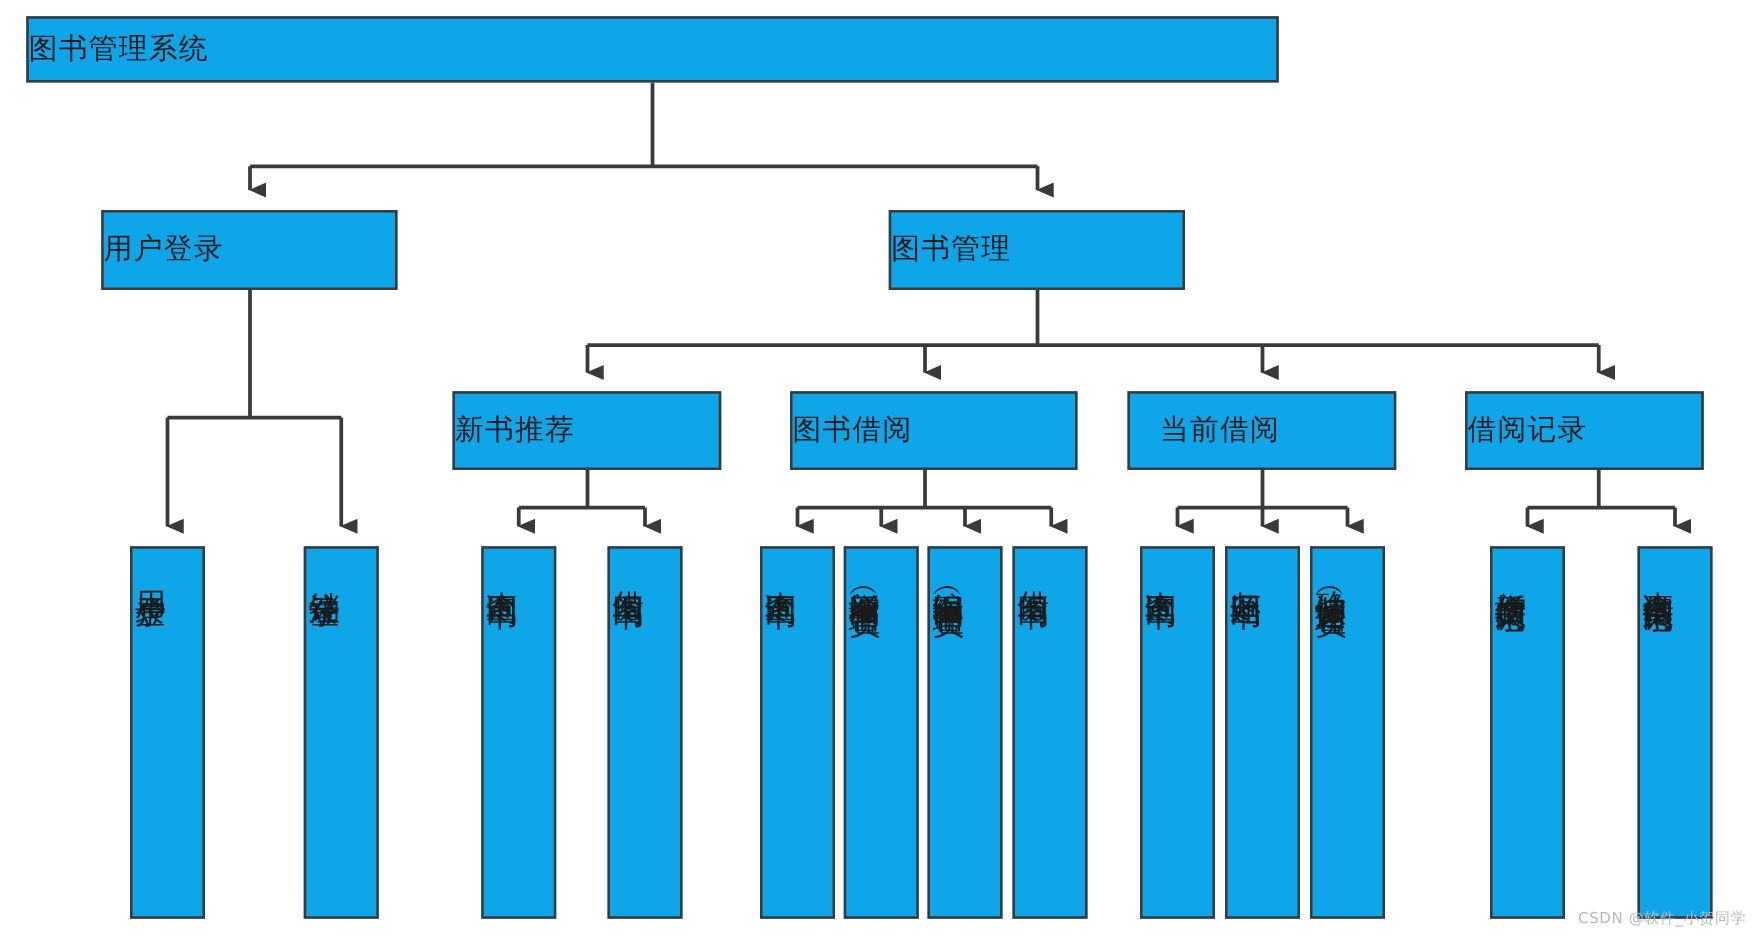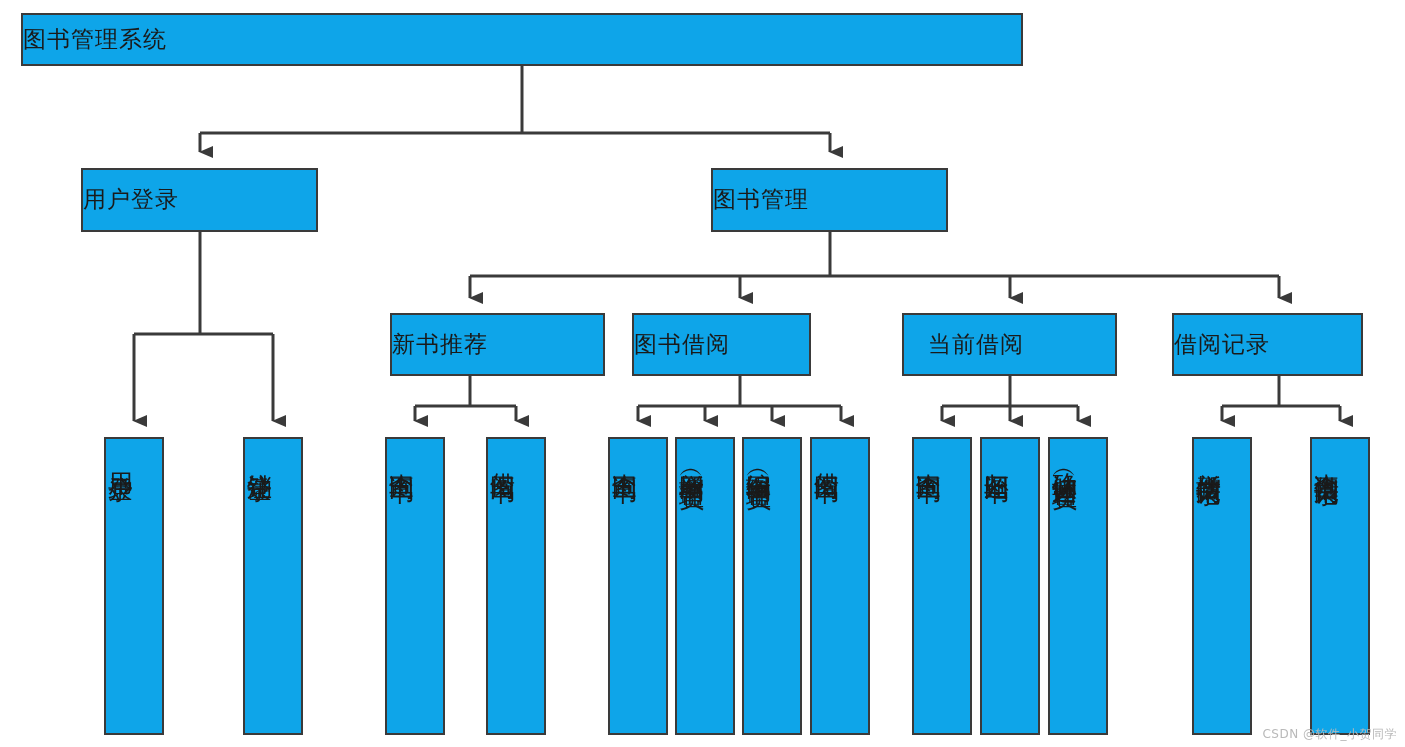--- a/index.html
+++ b/index.html
@@ -131,24 +131,24 @@
     <span class="node-label">图书管理系统</span>
   </div>
 
   <div class="node horizontal" style="left:81px; top:168px; width:237px; height:64px;">
     <span class="node-label">用户登录</span>
   </div>
   <div class="node horizontal" style="left:711px; top:168px; width:237px; height:64px;">
     <span class="node-label">图书管理</span>
   </div>
 
-  <div class="node horizontal" style="left:362px; top:313px; width:215px; height:63px;margin-left:28px;">
+  <div class="node horizontal" style="left:362px; top:313px; width:215px; height:63px;">
     <span class="node-label">新书推荐</span>
   </div>
-  <div class="node horizontal" style="left:632px; top:313px; width:179px; height:63px;">
+  <div class="node horizontal" style="left:632px; top:313px; width:230px; height:63px;">
     <span class="node-label">图书借阅</span>
   </div>
   <div class="node horizontal" style="left:902px; top:313px; width:215px; height:63px;padding-left:24px;">
     <span class="node-label">当前借阅</span>
   </div>
   <div class="node horizontal" style="left:1172px; top:313px; width:191px; height:63px;">
     <span class="node-label">借阅记录</span>
   </div>
 
   <div class="node vertical" style="left:104px; top:437px; width:60px; height:298px;">

